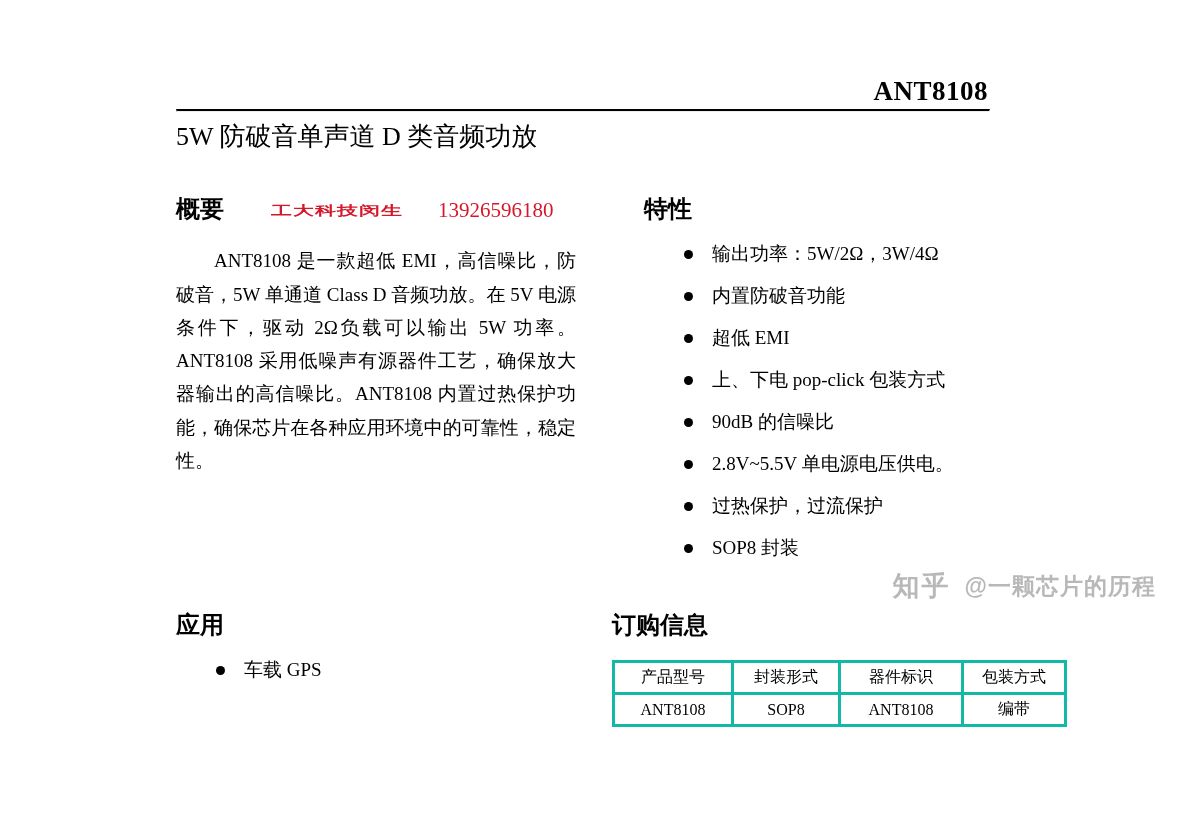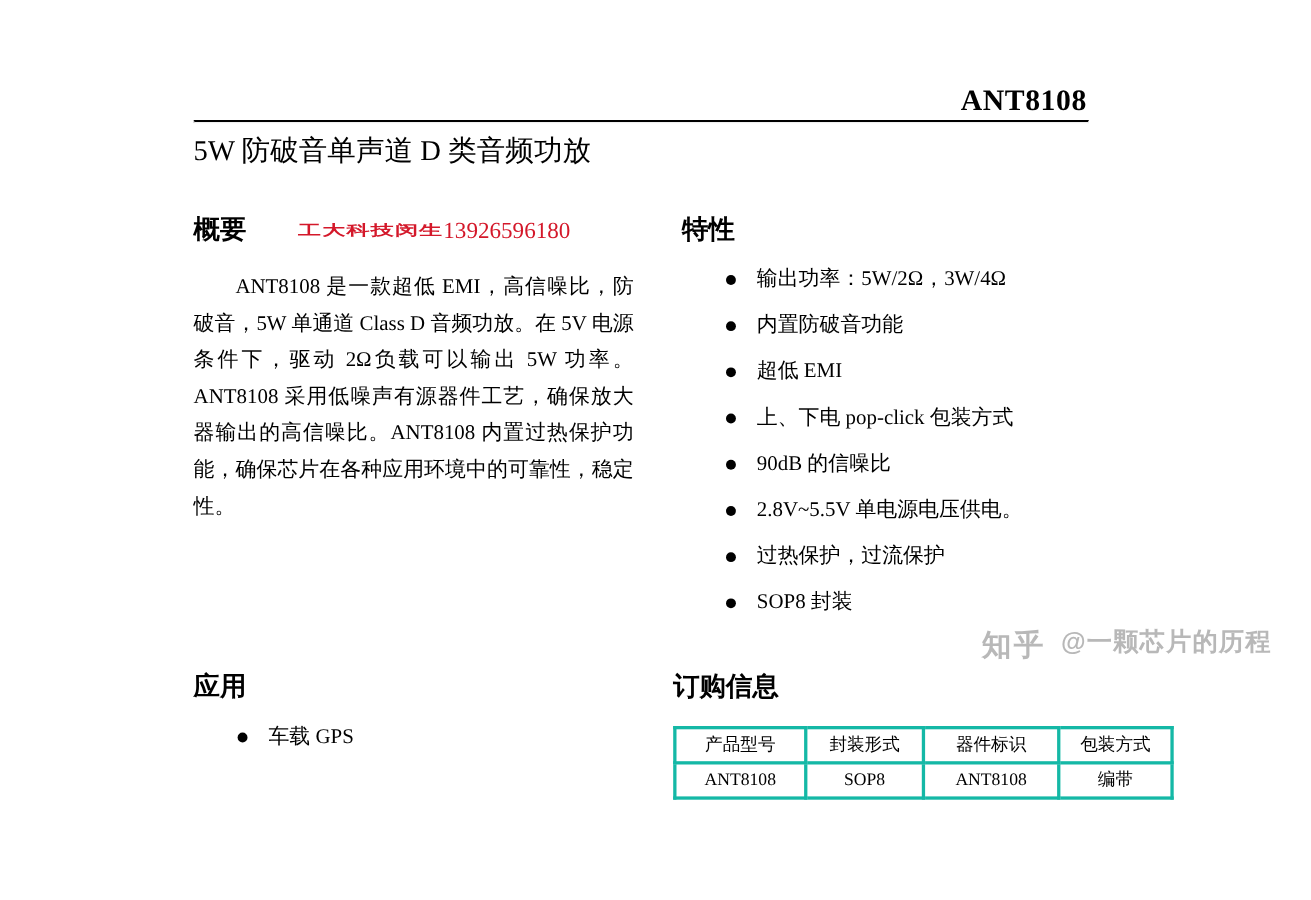--- a/index.html
+++ b/index.html
@@ -52,21 +52,21 @@
 
   
   .col-left {
     position: absolute;
     left: 176px;
     top: 196px;
     width: 400px;
   }
   .col-right {
     position: absolute;
-    left: 620px;
+    left: 644px;
     top: 196px;
     width: 470px;
   }
 
   .section-heading {
     font-size: 24px;
     font-weight: bold;
     font-family: "Liberation Serif", serif;
     margin: 0 0 22px 0;
     line-height: 1.1;
@@ -88,20 +88,21 @@
   .watermark-cn {
     display: inline-block;
     transform: scaleY(0.62);
     transform-origin: center;
     letter-spacing: 1px;
   }
   .watermark-num {
     font-weight: normal;
     font-size: 21px;
     letter-spacing: 0;
+    margin-left: 35px;
   }
 
   .body-para {
     font-size: 19px;
     line-height: 1.75;
     text-align: justify;
     text-justify: inter-ideograph;
     text-indent: 2em;
     margin: 0;
     font-family: "Liberation Serif", serif;
@@ -170,20 +171,21 @@
   table.order-table th:nth-child(2), table.order-table td:nth-child(2) { width: 92px; }
   table.order-table th:nth-child(3), table.order-table td:nth-child(3) { width: 108px; }
   table.order-table th:nth-child(4), table.order-table td:nth-child(4) { width: 88px; }
 
   
   .footer-brand {
     position: absolute;
     right: 36px;
     bottom: 28px;
     display: flex;
+    align-items: center;
     color: #b8b8b8;
     font-family: "Liberation Sans", sans-serif;
   }
   .footer-logo {
     font-size: 27px;
     font-weight: bold;
     letter-spacing: 2px;
     margin-right: 14px;
   }
   .footer-name {

